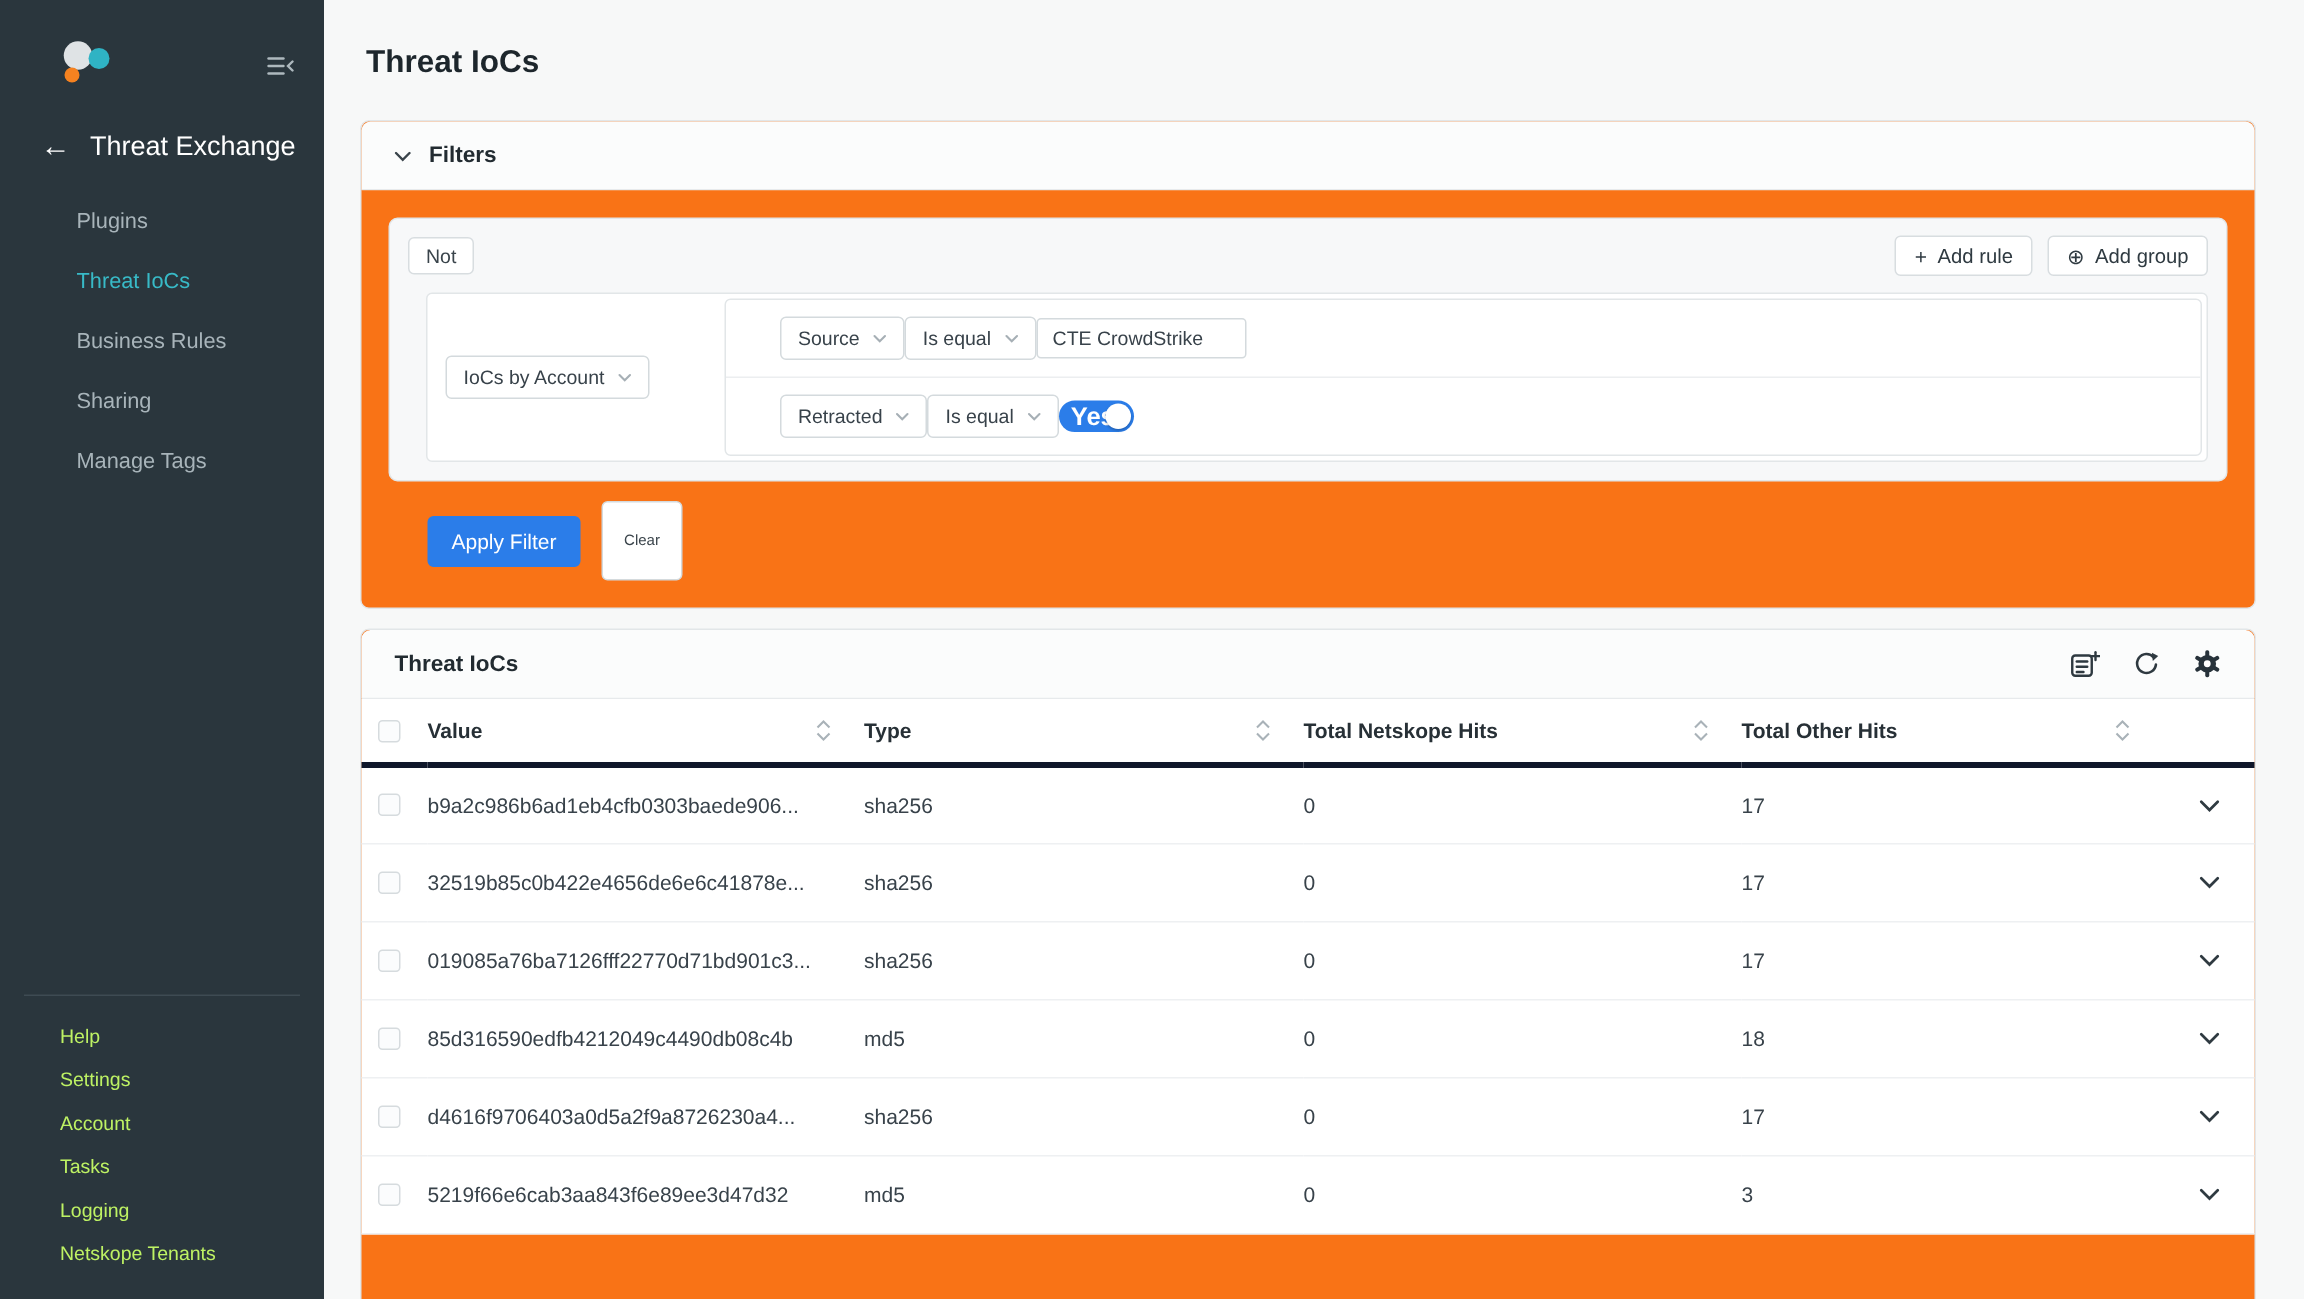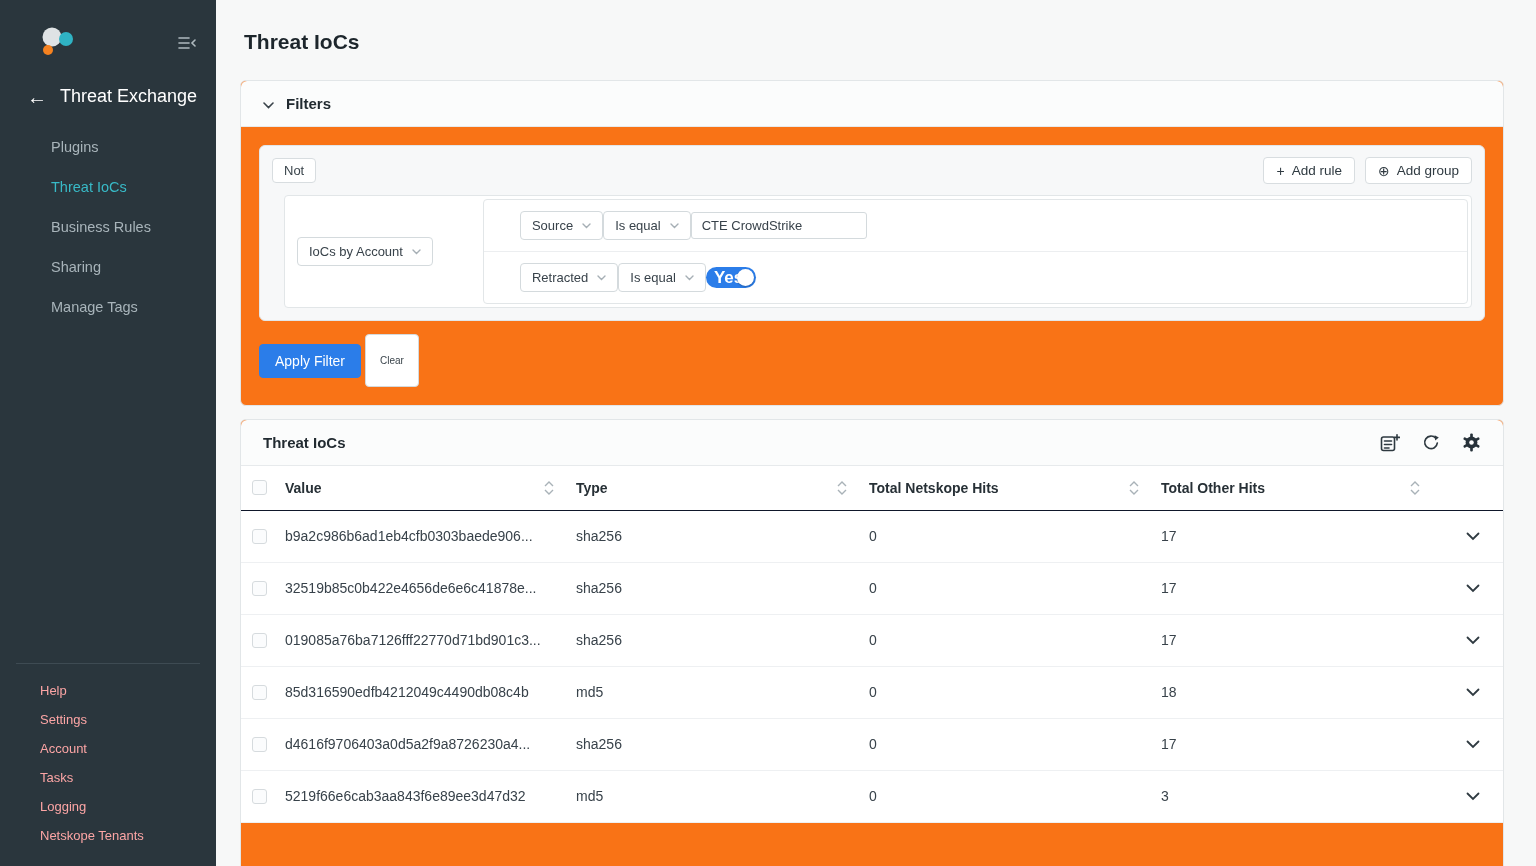--- a/index.html
+++ b/index.html
@@ -14,21 +14,21 @@
   .sidebar-top { display:flex; align-items:center; justify-content:space-between; padding:26px 20px 4px 36px; }
   .collapse-btn { cursor:pointer; display:flex; align-items:center; }
   .back-header { display:flex; align-items:center; gap:13px; color:#ffffff; font-size:18px; font-weight:500; padding:22px 16px 14px 27px; cursor:pointer; }
   .back-arrow { font-size:20px; line-height:1; }
   .nav { padding:6px 0; }
   .nav-item { padding:12px 20px 12px 51px; font-size:14.5px; color:#a8b4ba; cursor:pointer; }
   .nav-item.active { color:#38bac7; }
   .sidebar-spacer { flex:1; }
   .sidebar-divider { border:none; border-top:1px solid #3e4b53; margin:0 16px; }
   .footer-nav { padding:12px 0 16px; }
-  .footer-item { padding:7px 12px 7px 40px; font-size:13px; color:#fca5a5; cursor:pointer; }
+  .footer-item { padding:7px 12px 7px 40px; font-size:13px; color:#bef264; cursor:pointer; }
 
   
   .main { flex:1; padding:30px 32px 0 24px; overflow:hidden; }
   .page-title { font-size:21px; font-weight:600; color:#1d262c; margin:0 0 26px 4px; }
 
   .card { background:#f97316; border:1px solid #e2e6e8; border-radius:6px; }
   .card-header { display:flex; align-items:center; gap:12px; height:46px; padding:0 22px;
                  background:#fbfcfc; border-bottom:1px solid #e7eaec; border-radius:6px 6px 0 0;
                  font-size:15px; font-weight:600; color:#222b31; }
 
@@ -41,42 +41,42 @@
   .toolbar-right { margin-left:auto; display:flex; gap:10px; }
   .btn-add { background:#fff; border:1px solid #d8dde0; border-radius:4px; padding:5px 12px; font-size:13.5px; color:#2f3a41; display:inline-flex; align-items:center; gap:7px; }
   .btn-add .glyph { font-size:14px; line-height:1; }
 
   .group-body { display:flex; align-items:center; background:#fff; border:1px solid #e2e6e8; border-radius:4px; margin-left:12px; }
   .group-left { padding:0 50px 0 12px; }
   .select-btn { background:#fff; border:1px solid #d4dadd; border-radius:4px; padding:6px 11px; font-size:13px; color:#38424a; display:inline-flex; align-items:center; gap:9px; white-space:nowrap; }
   .rules-box { flex:1; border:1px solid #e2e6e8; border-radius:4px; margin:3px 3px 3px 0; }
   .rule-row { display:flex; align-items:center; padding:11px 16px 11px 36px; min-height:49px; }
   .rule-row + .rule-row { border-top:1px solid #eceef0; }
-  .rule-input { border:1px solid #d4dadd; border-radius:3px; padding:5px 10px; font-size:13px; color:#38424a; width:176px; font-family:inherit; outline:none; }
+  .rule-input { border:1px solid #d4dadd; border-radius:3px; padding:5px 10px; font-size:13px; color:#38424a; width:140px; font-family:inherit; outline:none; }
 
   .toggle { width:50px; height:21px; border-radius:11px; background:#2b7de9; position:relative; display:flex; align-items:center; cursor:pointer; }
   .toggle-label { color:#fff; font-size:17px; font-weight:700; margin-left:8px; }
   .toggle-knob { position:absolute; right:2px; top:2px; width:17px; height:17px; background:#fff; border-radius:50%; box-shadow:0 1px 2px rgba(0,0,0,.25); }
 
-  .filters-actions { display:flex; gap:4px; margin-top:13px; align-items:center; }
+  .filters-actions { display:flex; gap:14px; margin-top:13px; align-items:center;margin-left:26px; }
   .btn-primary { background:#2b7de9; color:#fff; border:1px solid #2b7de9; border-radius:4px; padding:8px 15px; font-size:14px; font-weight:500; }
   .btn-secondary { background:#fff; color:#3a444b; border:1px solid #d4dadd; border-radius:4px; padding:20px 14px; font-size:10px; }
   .actions-right { margin-left:auto; display:flex; gap:12px; }
   .btn-disabled { background:#fff; color:#a6adb2; border:1px solid #dfe3e6; border-radius:4px; padding:8px 14px; font-size:14px; cursor:default; }
   .btn-outline-primary { background:#fff; color:#4c8df0; border:1px solid #a3c5f6; border-radius:4px; padding:8px 14px; font-size:14px; }
 
   
   .table-card { margin-top:13px; min-height:520px; border-radius:6px 6px 0 0; }
   .table-card .card-header { justify-content:flex-start; }
   .table-icons { margin-left:auto; display:flex; align-items:center; gap:22px; }
   .icon-btn { cursor:pointer; display:flex; align-items:center; }
 
   table { width:100%; border-collapse:collapse; background:#fff; table-layout:fixed; }
   th, td { text-align:left; padding:0 16px 0 0; }
-  thead th { height:44px; font-size:14px; font-weight:700; color:#273036; border-bottom:1px solid #0f172a; }
+  thead th { height:44px; font-size:14px; font-weight:700; color:#273036; border-bottom:4px solid #0f172a; }
   .th-inner { display:flex; align-items:center; justify-content:space-between; padding-right:6px; }
   tbody td { height:52px; font-size:14px; color:#38424a; border-bottom:1px solid #eef0f2; white-space:nowrap; overflow:hidden; text-overflow:ellipsis; }
   .cell-check { padding-left:11px; }
   .checkbox { display:block; width:15px; height:15px; border:1px solid #d6dbde; border-radius:3px; background:#fbfcfd; cursor:pointer; }
   .cell-expand { text-align:center; padding-right:0; }
   .row-chevron { cursor:pointer; display:inline-flex; }
   .sort-icon { cursor:pointer; display:inline-flex; }
 </style>
 </head>
 <body>

